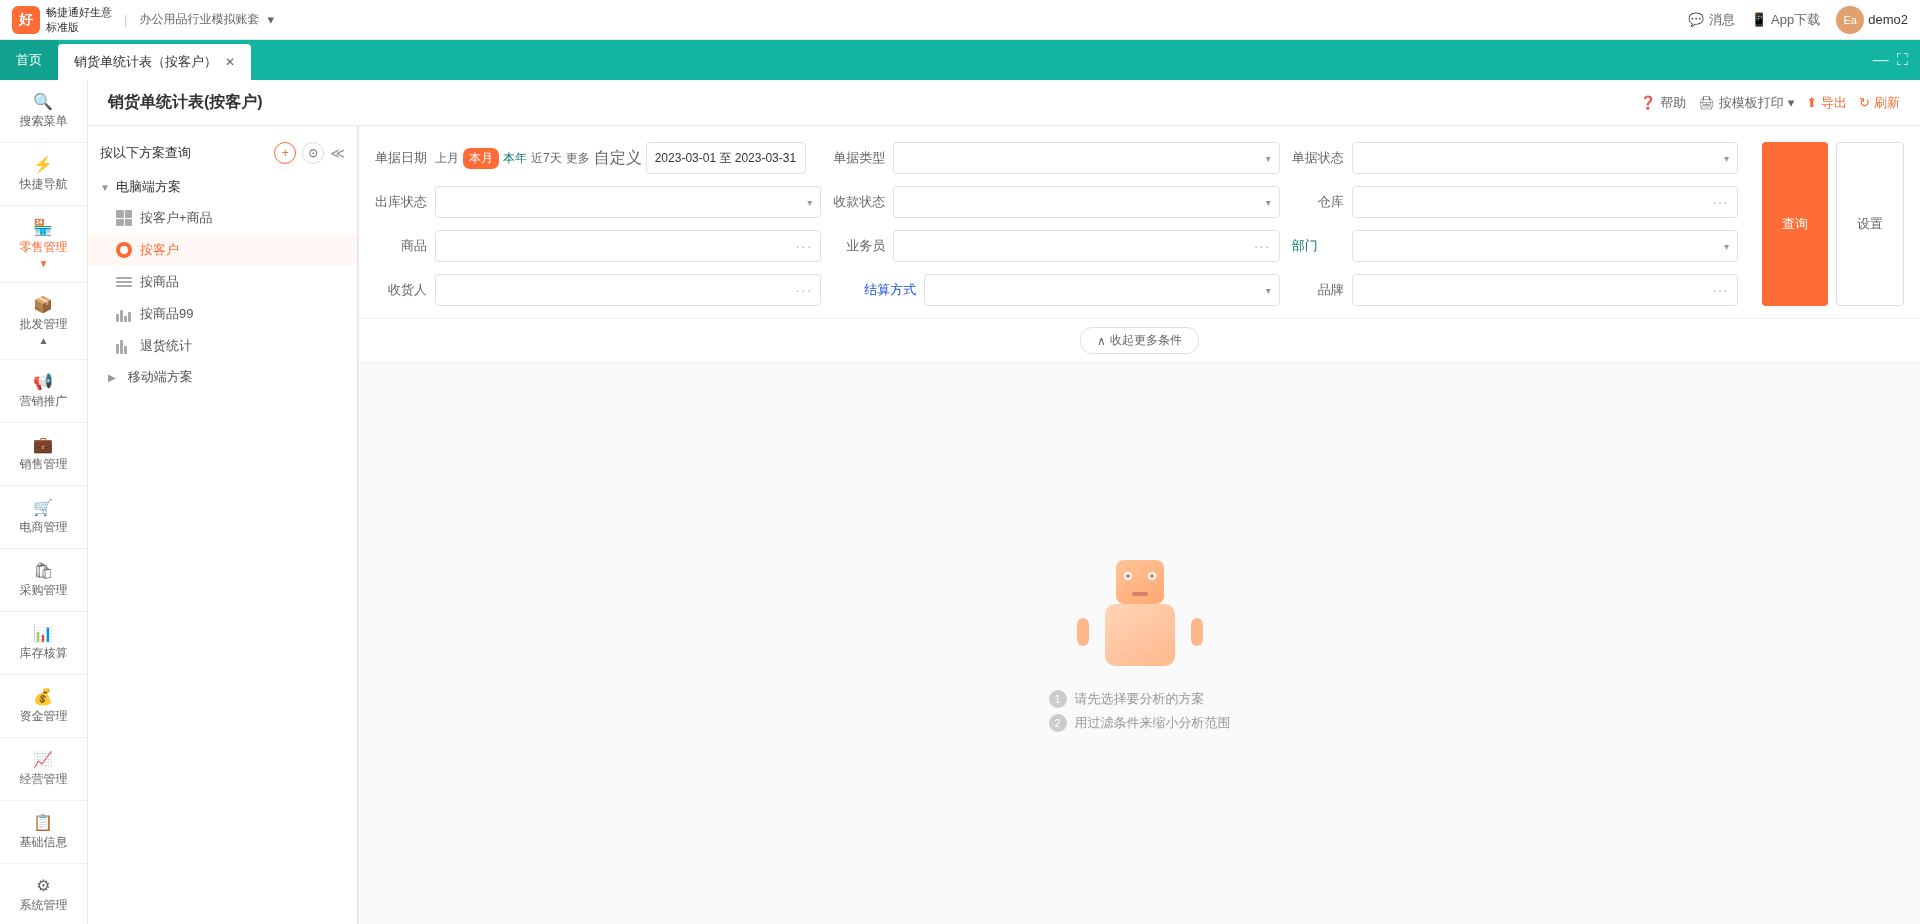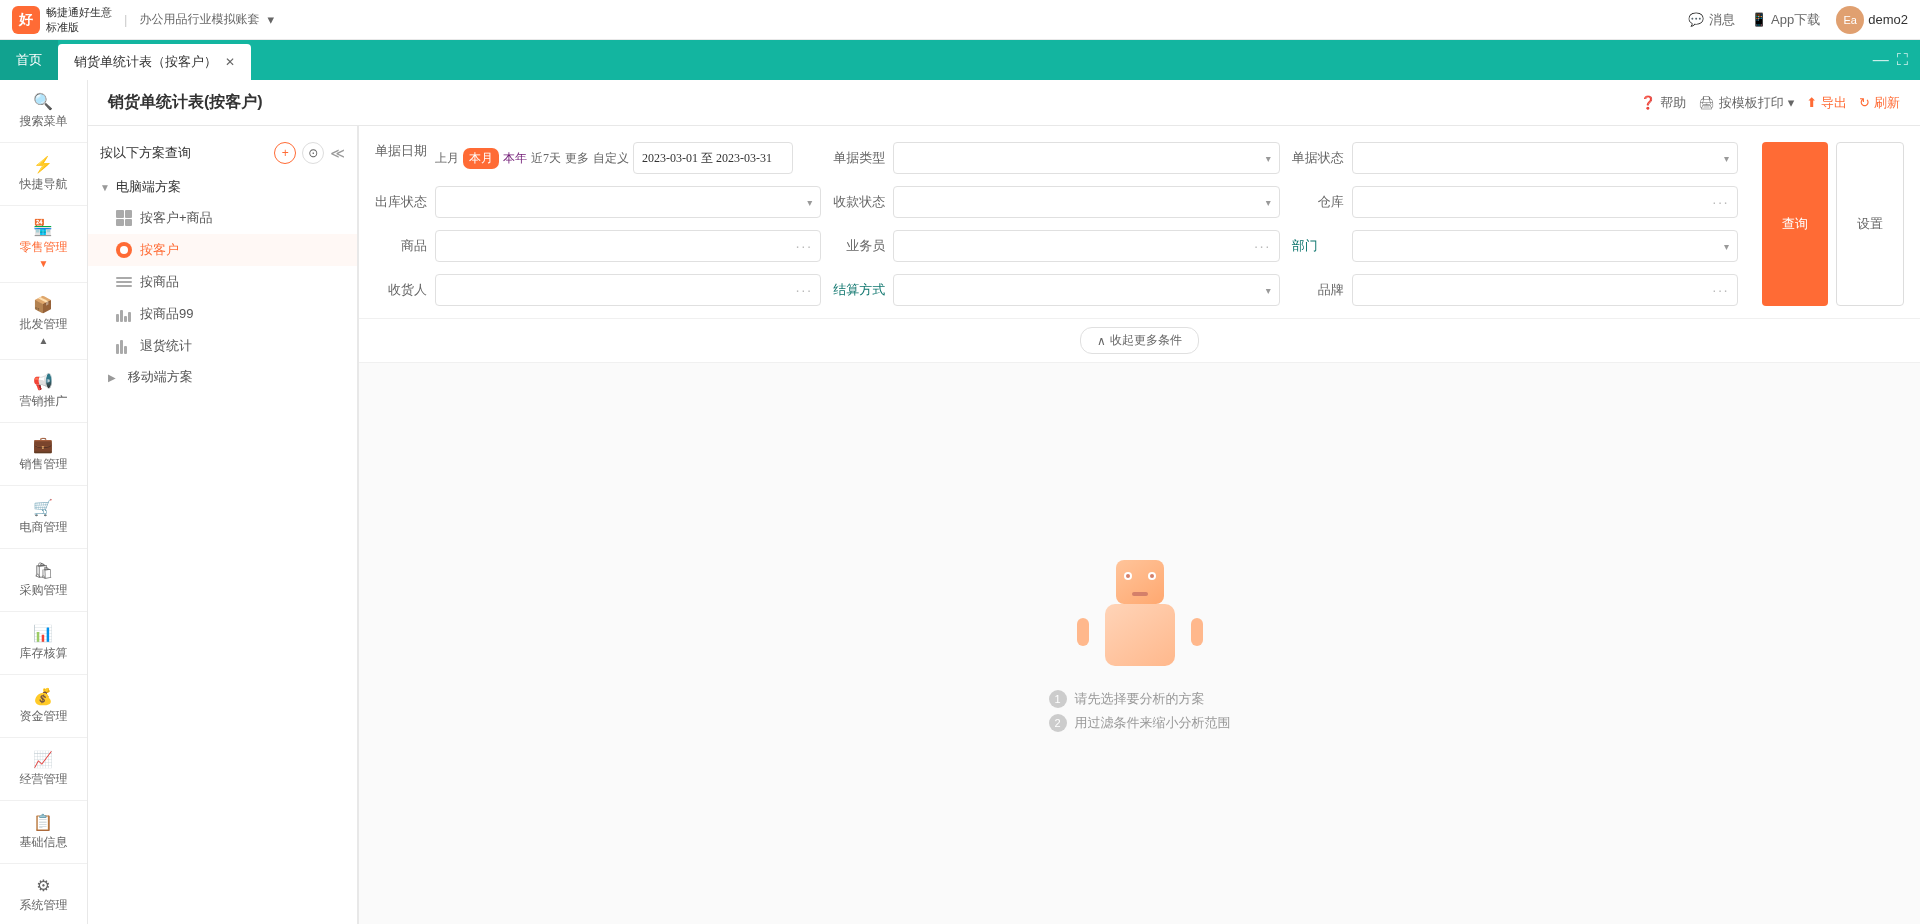--- a/index.html
+++ b/index.html
@@ -281,29 +281,29 @@
 
         <div class="divider-v"></div>
 
         <div style="flex:1;display:flex;flex-direction:column;background:white;">
 
           <div style="display:flex;">
             <div style="flex:1;padding:16px 16px 12px 16px;">
 
               <div style="display:flex;align-items:center;gap:12px;margin-bottom:12px;">
 
-                <div style="display:flex;align-items:flex-start;flex:1;font-family:Liberation Serif, serif;">
+                <div style="display:flex;align-items:center;flex:1;">
                   <span style="color:#666;font-size:13px;min-width:60px;text-align:right;padding-right:8px;">单据日期</span>
                   <div style="display:flex;align-items:center;flex:1;gap:4px;">
                     <span style="font-size:12px;color:#666;cursor:pointer;">上月</span>
                     <span style="font-size:12px;background:#ff6b35;color:white;border-radius:7px;padding:2px 6px;cursor:pointer;">本月</span>
-                    <span style="font-size:12px;color:#701a75;cursor:pointer;">本年</span>
+                    <span style="font-size:12px;color:#0f766e;cursor:pointer;">本年</span>
                     <span style="font-size:12px;color:#666;cursor:pointer;">近7天</span>
                     <span style="font-size:12px;color:#666;cursor:pointer;">更多</span>
-                    <span style="font-size:12px;color:#666;cursor:pointer;">自定义</span>
+                    <span style="font-size:16px;color:#666;cursor:pointer;">自定义</span>
                     <div style="height:32px;border:1px solid #e0e0e0;border-radius:4px;padding:0 8px;font-size:12px;color:#333;display:flex;align-items:center;min-width:160px;">2023-03-01 至 2023-03-31</div>
                   </div>
                 </div>
 
                 <div style="display:flex;align-items:center;flex:1;">
                   <span style="color:#666;font-size:13px;min-width:60px;text-align:right;padding-right:8px;">单据类型</span>
                   <div style="height:32px;border:1px solid #e0e0e0;border-radius:4px;padding:0 8px;font-size:13px;color:#333;display:flex;align-items:center;justify-content:space-between;cursor:pointer;background:white;flex:1;">
                     <span></span>
                     <span style="color:#999;font-size:10px;">▾</span>
                   </div>
@@ -368,21 +368,21 @@
 
               <div style="display:flex;align-items:center;gap:12px;">
                 <div style="display:flex;align-items:center;flex:1;">
                   <span style="color:#666;font-size:13px;min-width:60px;text-align:right;padding-right:8px;">收货人</span>
                   <div style="height:32px;border:1px solid #e0e0e0;border-radius:4px;padding:0 8px;font-size:13px;color:#333;display:flex;align-items:center;justify-content:space-between;cursor:pointer;background:white;flex:1;">
                     <span></span>
                     <span style="color:#bbb;font-size:14px;letter-spacing:1px;">···</span>
                   </div>
                 </div>
                 <div style="display:flex;align-items:center;flex:1;">
-                  <span style="color:#0f766e;font-size:13px;min-width:60px;text-align:right;padding-right:8px;">结算方式</span>
+                  <span style="color:#1d4ed8;font-size:13px;min-width:60px;text-align:right;padding-right:8px;margin-left:31px;">结算方式</span>
                   <div style="height:32px;border:1px solid #e0e0e0;border-radius:4px;padding:0 8px;font-size:13px;color:#333;display:flex;align-items:center;justify-content:space-between;cursor:pointer;background:white;flex:1;">
                     <span></span>
                     <span style="color:#999;font-size:10px;">▾</span>
                   </div>
                 </div>
                 <div style="display:flex;align-items:center;flex:1;">
                   <span style="color:#666;font-size:13px;min-width:60px;text-align:right;padding-right:8px;">品牌</span>
                   <div style="height:32px;border:1px solid #e0e0e0;border-radius:4px;padding:0 8px;font-size:13px;color:#333;display:flex;align-items:center;justify-content:space-between;cursor:pointer;background:white;flex:1;">
                     <span></span>
                     <span style="color:#bbb;font-size:14px;letter-spacing:1px;">···</span>

